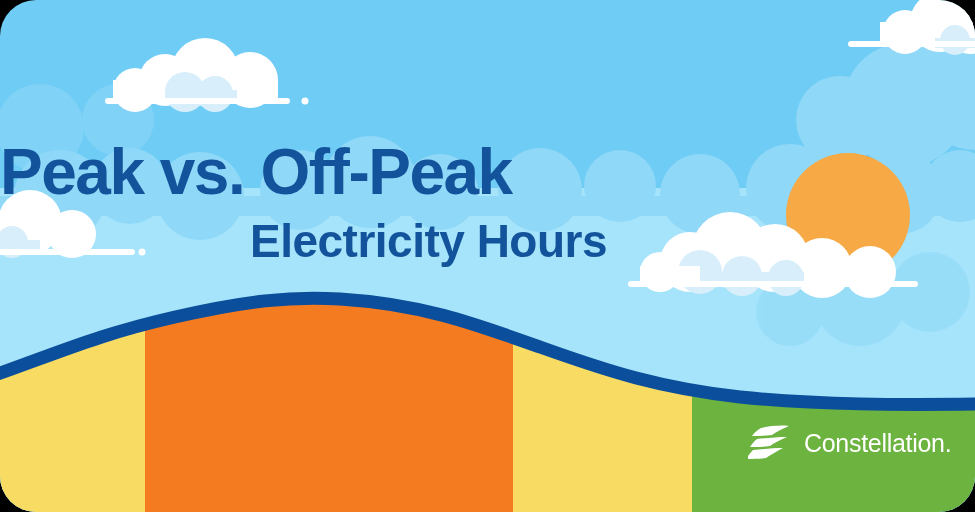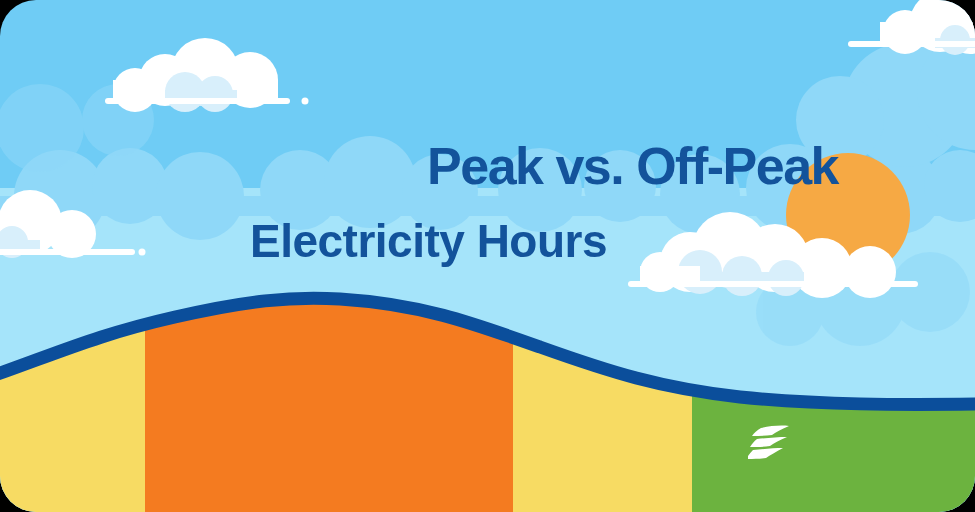--- a/index.html
+++ b/index.html
@@ -29,22 +29,22 @@
     left: 0;
     width: 975px;
     height: 512px;
     pointer-events: none;
   }
   #headline {
     position: absolute;
     left: 0;
     top: 140px;
     width: 838px;
-    text-align: right;
-    font-size: 52px;
+    text-align: left;
+    font-size: 64px;
     font-weight: bold;
     letter-spacing: -1.5px;
     color: #13539B;
     line-height: 1;
     font-family: "Liberation Sans", sans-serif;
   }
   #subhead {
     position: absolute;
     left: 0;
     top: 218px;
@@ -215,16 +215,17 @@
     <div id="subhead">Electricity Hours</div>
 
     <div id="logo-wrap">
       <svg width="44" height="36" viewBox="0 0 44 36">
         <g fill="#FFFFFF">
           <path d="M13,3 C22,1 32,0 41,1 C34,4 28,7 24,10 C17,11 10,11 4,11 C6,8 9,5 13,3 Z"></path>
           <path d="M9,14 C19,13 30,12 39,12 C32,15 26,18 22,21 C15,22 8,22 2,22 C4,19 6,16 9,14 Z"></path>
           <path d="M5,25 C15,24 26,23 35,23 C28,27 22,30 18,33 C11,34 4,34 -2,34 C0,31 2,28 5,25 Z"></path>
         </g>
       </svg>
+      <span id="logo-text">Constellation.</span>
     </div>
   </div>
 
 </div>
 
 </body></html>

